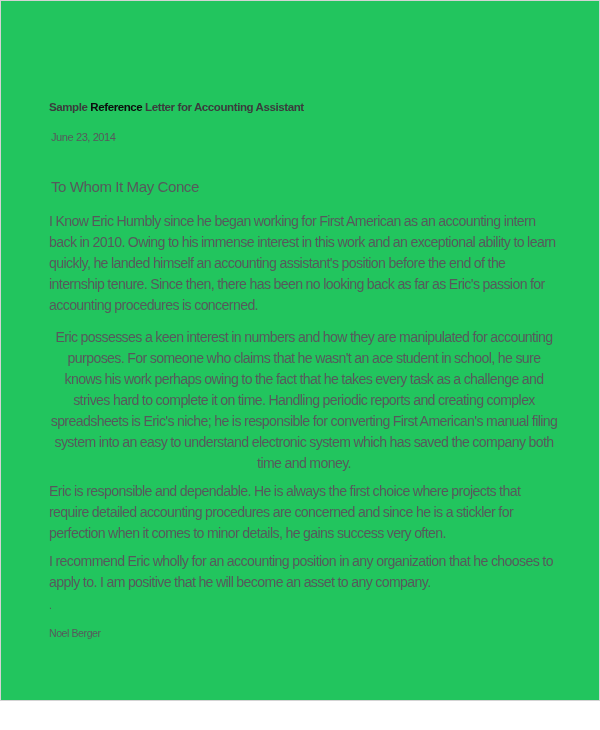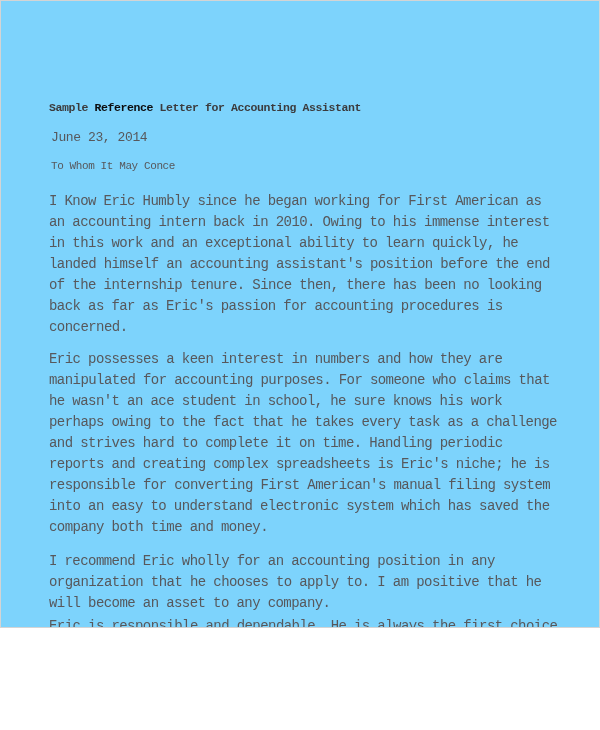--- a/index.html
+++ b/index.html
@@ -3,67 +3,67 @@
 <meta charset="utf-8">
 <style>
   html, body {
     margin: 0;
     padding: 0;
     background: #ffffff;
   }
   .page {
     position: relative;
     width: 600px;
-    height: 628px;
+    height: 701px;
     box-sizing: border-box;
-    background: #7dd3fc;
+    background: #22c55e;
     border: 1px solid #d4d4d4;
     overflow: hidden;
-    font-family: Liberation Mono, monospace;
+    font-family: Liberation Sans, sans-serif;
     color: #57585c;
     -webkit-font-smoothing: antialiased;
   }
   .content {
     box-sizing: border-box;
     padding: 96px 40px 0 48px;
   }
   .title {
     font-size: 11.5px;
     font-weight: bold;
     letter-spacing: -0.4px;
     line-height: 21px;
     color: #3b3b3d;
     margin: 0 0 9px 0;
   }
   .title .hl {
     color: #0c0c0d;
   }
   .date {
-    font-size: 13px;
+    font-size: 11px;
     letter-spacing: -0.4px;
     line-height: 21px;
-    margin: 0 0 8px 0;
+    margin: 0 0 28px 0;
     padding-left: 2px;
   }
   .salutation {
-    font-size: 11px;
+    font-size: 15px;
     letter-spacing: -0.4px;
     line-height: 21px;
     margin: 0 0 14px 0;
     padding-left: 2px;
   }
   p.body {
     font-size: 14px;
     letter-spacing: -0.55px;
     word-spacing: -0.2px;
     line-height: 21px;
     margin: 0 0 11px 0;
     text-align: left;
   }
-  p.para-2 { margin-bottom: 13px; }
+  p.para-2 { margin-bottom: 7px; text-align: center; }
   p.para-3 { margin-bottom: 7px; }
   p.para-4 { margin-bottom: 2px; }
   .stray {
     font-size: 10.5px;
     line-height: 21px;
     margin: 0 0 6px 0;
   }
   .closing {
     font-size: 10.5px;
     letter-spacing: -0.4px;
@@ -86,23 +86,23 @@
     <h1 class="title"><span>Sample </span><span class="hl">Reference</span><span> Letter for Accounting Assistant</span></h1>
 
     <p class="date">June 23, 2014</p>
 
     <p class="salutation">To Whom It May Conce</p>
 
     <p class="body para-1">I Know Eric Humbly since he began working for First American as an accounting intern back in 2010. Owing to his immense interest in this work and an exceptional ability to learn quickly, he landed himself an accounting assistant's position before the end of the internship tenure. Since then, there has been no looking back as far as Eric's passion for accounting procedures is concerned.</p>
 
     <p class="body para-2">Eric possesses a keen interest in numbers and how they are manipulated for accounting purposes. For someone who claims that he wasn't an ace student in school, he sure knows his work perhaps owing to the fact that he takes every task as a challenge and strives hard to complete it on time. Handling periodic reports and creating complex spreadsheets is Eric's niche; he is responsible for converting First American's manual filing system into an easy to understand electronic system which has saved the company both time and money.</p>
 
+    <p class="body para-3">Eric is responsible and dependable. He is always the first choice where projects that require detailed accounting procedures are concerned and since he is a stickler for perfection when it comes to minor details, he gains success very often.</p>
+
     <p class="body para-4">I recommend Eric wholly for an accounting position in any organization that he chooses to apply to. I am positive that he will become an asset to any company.</p>
-
-    <p class="body para-3">Eric is responsible and dependable. He is always the first choice where projects that require detailed accounting procedures are concerned and since he is a stickler for perfection when it comes to minor details, he gains success very often.</p>
 
     <p class="stray">.</p>
 
 
     <p class="sig-line">Noel Berger</p>
 
 
 
   </div>
 </div>

